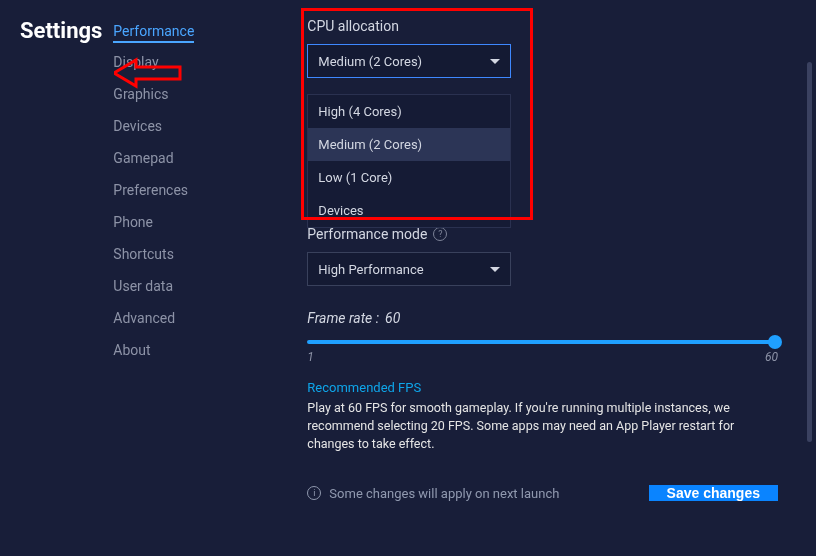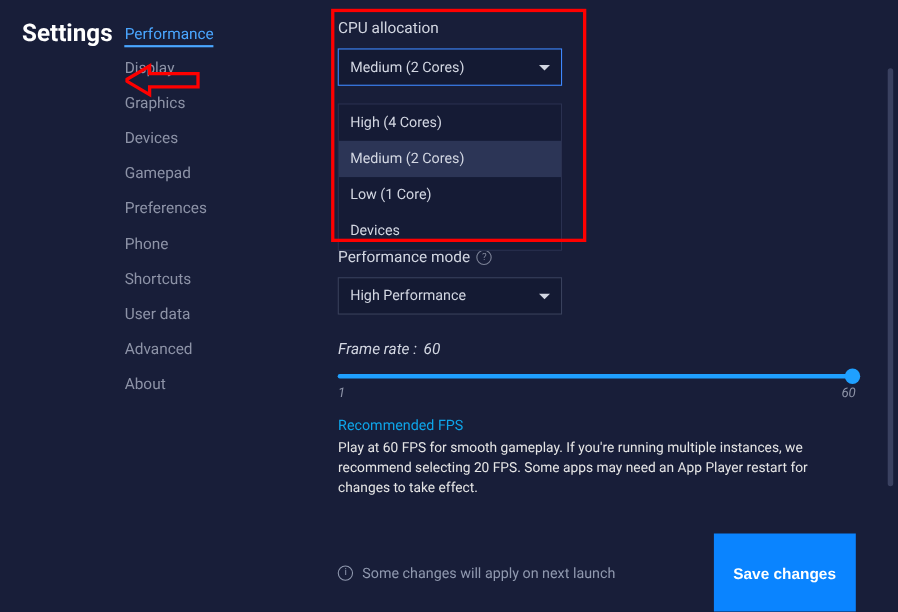--- a/index.html
+++ b/index.html
@@ -189,21 +189,21 @@
     gap: 8px;
     color: #9099af;
     font-size: 13px;
   }
   .save-btn {
     background: #0a84ff;
     color: #fff;
     border: none;
     font-size: 14px;
     font-weight: 600;
-    padding: 28px 18px;
+    padding: 0 18px;
     cursor: pointer;
   }
   .scrollbar {
     position: absolute;
     right: 4px;
     top: 62px;
     width: 5px;
     height: 380px;
     background: #3a4160;
     border-radius: 3px;

